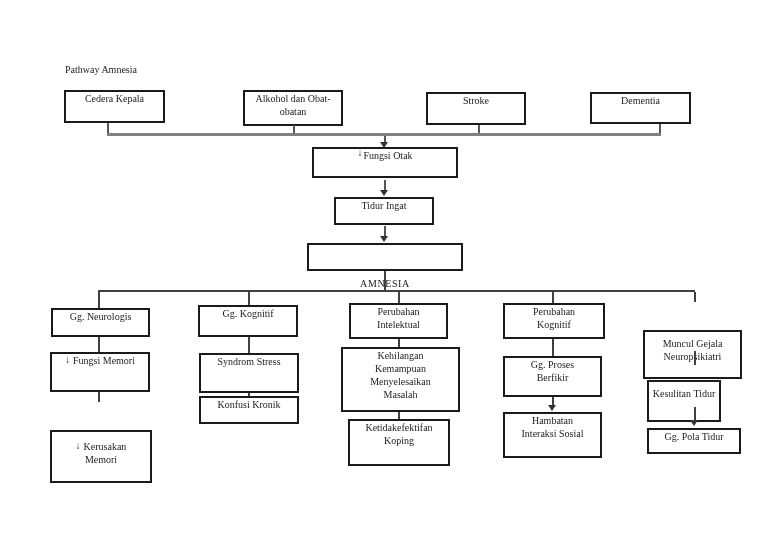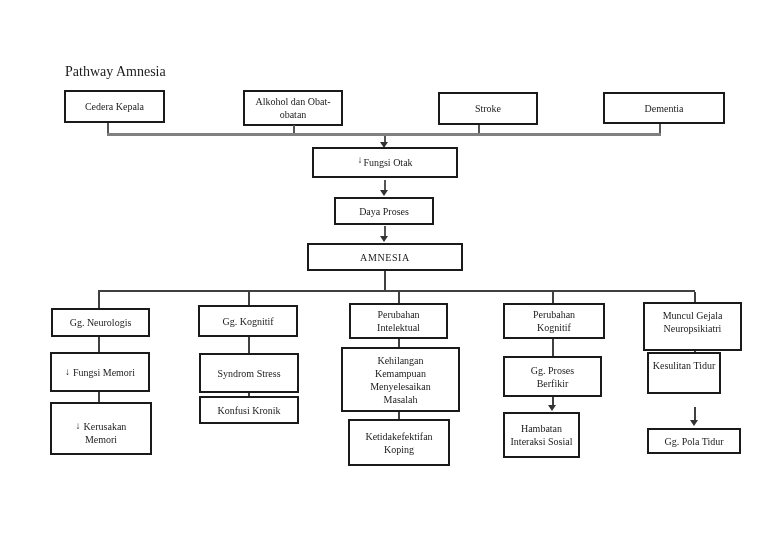--- a/index.html
+++ b/index.html
@@ -9,39 +9,39 @@
     height: 543px;
     background: #ffffff;
     overflow: hidden;
     font-family: "Liberation Serif", "DejaVu Serif", serif;
     color: #1c1c1c;
   }
   .title {
     position: absolute;
     left: 65px;
     top: 64px;
-    font-size: 14px;
+    font-size: 10px;
     white-space: nowrap;
   }
   .box {
     position: absolute;
     box-sizing: border-box;
     border: 2px solid #1a1a1a;
     background: #ffffff;
     display: flex;
     flex-direction: column;
-    justify-content: center;
+    justify-content: flex-start;
     align-items: center;
     text-align: center;
     font-size: 10px;
     line-height: 13px;
   }
-  .box.top-align { justify-content: flex-start; padding-top: 5px; }
+  .box.top-align { justify-content: flex-start; padding-top: 5px; margin-top: 28px; }
   .ln { white-space: nowrap; }
-  .amn { letter-spacing: 0.6px; }
+  .amn { letter-spacing: 0.6px; margin-top: 32px; }
   .vline { position: absolute; width: 2px; background: #555555; }
   .vline.dark { background: #404040; }
   .hline { position: absolute; height: 2px; background: #404040; }
   .hline.gray { height: 3px; background: #808080; }
   .ahead {
     position: absolute;
     width: 0; height: 0;
     border-left: 4px solid transparent;
     border-right: 4px solid transparent;
     border-top: 6px solid #333333;
@@ -56,45 +56,45 @@
 
   <div class="title">Pathway Amnesia</div>
 
   <div class="box" style="left:64px;top:90px;width:101px;height:33px">
     <div class="ln">Cedera Kepala</div>
   </div>
   <div class="box" style="left:243px;top:90px;width:100px;height:36px">
     <div class="ln">Alkohol dan Obat-</div>
     <div class="ln">obatan</div>
   </div>
-  <div class="box" style="left:438px;top:92px;width:100px;height:33px">
+  <div class="box" style="left:426px;top:92px;width:100px;height:33px">
     <div class="ln">Stroke</div>
   </div>
-  <div class="box" style="left:603px;top:92px;width:122px;height:32px">
+  <div class="box" style="left:590px;top:92px;width:101px;height:32px">
     <div class="ln">Dementia</div>
   </div>
 
   <div class="vline" style="left:107px;top:123px;height:12px"></div>
   <div class="vline" style="left:293px;top:125px;height:10px"></div>
   <div class="vline" style="left:478px;top:125px;height:10px"></div>
   <div class="vline" style="left:659px;top:124px;height:11px"></div>
   <div class="hline gray" style="left:107px;top:133px;width:554px"></div>
 
   <div class="vline" style="left:384px;top:136px;height:7px"></div>
   <div class="ahead" style="left:380px;top:142px"></div>
 
   <div class="box" style="left:312px;top:147px;width:146px;height:31px">
     <div class="ln"><span class="sup">↓</span><span>Fungsi Otak</span></div>
   </div>
 
   <div class="vline" style="left:384px;top:180px;height:11px"></div>
   <div class="ahead" style="left:380px;top:190px"></div>
 
   <div class="box" style="left:334px;top:197px;width:100px;height:28px">
-    <div class="ln">Daya Proses</div>
+    <div class="ln">Tidur Ingat</div>
   </div>
 
   <div class="vline" style="left:384px;top:226px;height:11px"></div>
   <div class="ahead" style="left:380px;top:236px"></div>
 
   <div class="box" style="left:307px;top:243px;width:156px;height:28px">
     <div class="ln amn">AMNESIA</div>
   </div>
 
   <div class="vline dark" style="left:384px;top:271px;height:20px"></div>
@@ -123,21 +123,21 @@
   <div class="box top-align" style="left:643px;top:302px;width:99px;height:49px">
     <div class="ln">Muncul Gejala</div>
     <div class="ln">Neuropsikiatri</div>
   </div>
 
   <div class="vline dark" style="left:98px;top:337px;height:15px"></div>
   <div class="box" style="left:50px;top:352px;width:100px;height:40px">
     <div class="ln"><span class="dn">↓</span><span>Fungsi Memori</span></div>
   </div>
   <div class="vline dark" style="left:98px;top:392px;height:10px"></div>
-  <div class="box top-align" style="left:50px;top:402px;width:102px;height:53px;padding-top:16px">
+  <div class="box top-align" style="left:50px;top:402px;width:102px;height:53px;padding-top:8px">
     <div class="ln"><span class="dn">↓</span><span>Kerusakan</span></div>
     <div class="ln">Memori</div>
   </div>
 
   <div class="vline dark" style="left:248px;top:337px;height:16px"></div>
   <div class="box" style="left:199px;top:353px;width:100px;height:40px">
     <div class="ln">Syndrom Stress</div>
   </div>
   <div class="vline dark" style="left:248px;top:393px;height:15px"></div>
   <div class="box" style="left:199px;top:396px;width:100px;height:28px">
@@ -157,21 +157,21 @@
     <div class="ln">Koping</div>
   </div>
 
   <div class="vline dark" style="left:552px;top:339px;height:17px"></div>
   <div class="box" style="left:503px;top:356px;width:99px;height:41px">
     <div class="ln">Gg. Proses</div>
     <div class="ln">Berfikir</div>
   </div>
   <div class="vline dark" style="left:552px;top:397px;height:9px"></div>
   <div class="ahead" style="left:548px;top:405px"></div>
-  <div class="box" style="left:503px;top:412px;width:77px;height:46px">
+  <div class="box" style="left:503px;top:412px;width:99px;height:46px">
     <div class="ln">Hambatan</div>
     <div class="ln">Interaksi Sosial</div>
   </div>
 
   <div class="vline dark" style="left:694px;top:351px;height:14px"></div>
   <div class="box top-align" style="left:647px;top:352px;width:74px;height:42px">
     <div class="ln">Kesulitan Tidur</div>
   </div>
   <div class="vline dark" style="left:694px;top:407px;height:14px"></div>
   <div class="ahead" style="left:690px;top:420px"></div>

